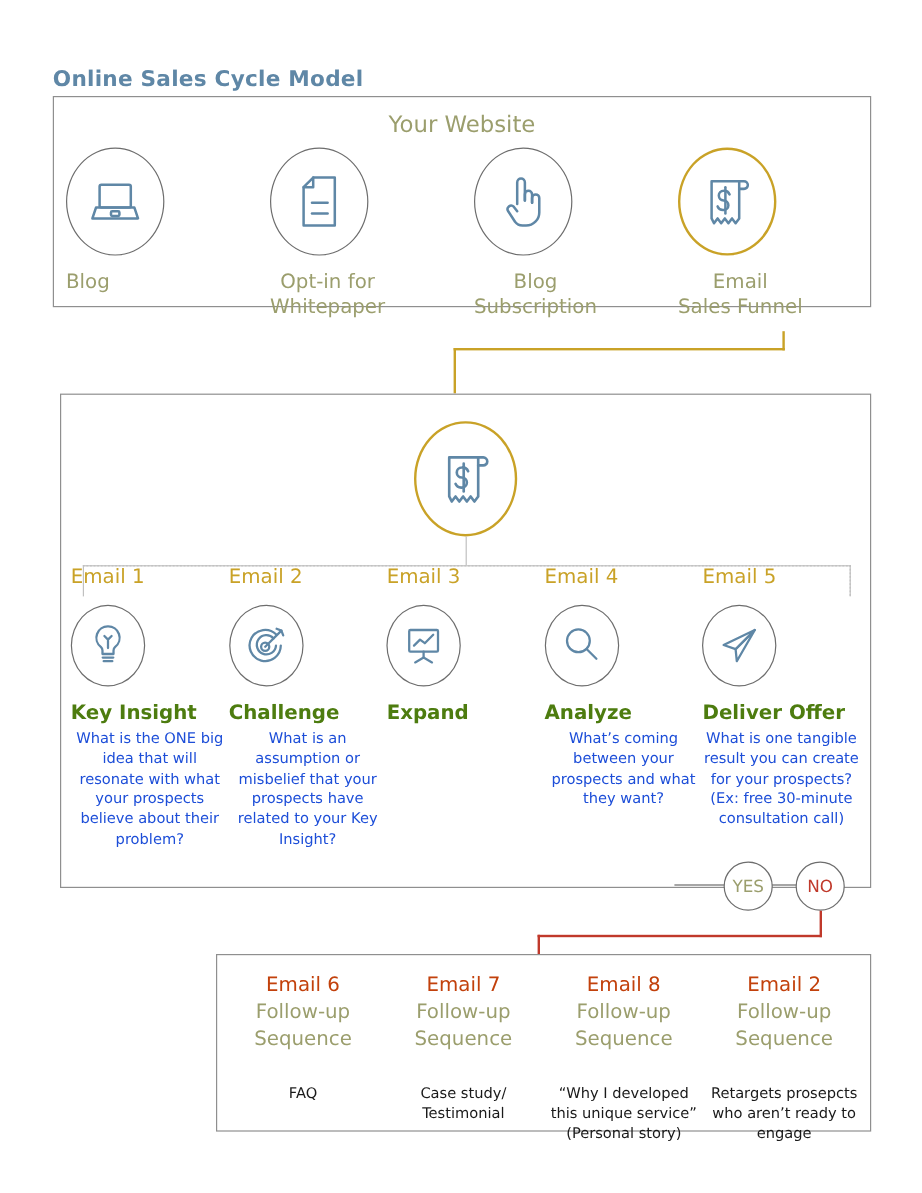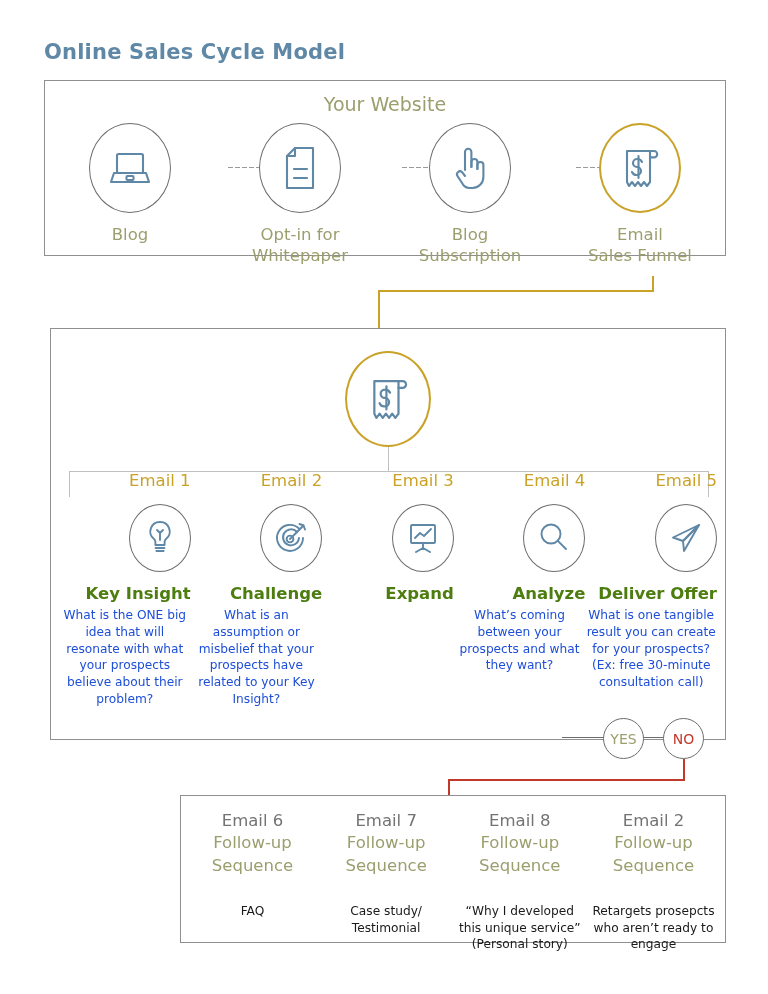--- a/index.html
+++ b/index.html
@@ -7,22 +7,22 @@
     width:768px;height:994px;
     background:#ffffff;
     font-family:"DejaVu Sans", sans-serif;
     overflow:hidden;
     position:relative;
   }
   .page{position:relative;width:768px;height:994px;}
 
   
   .page-title{
-    position:absolute;left:44px;top:40px;
-    font-size:21px;font-weight:bold;
+    position:absolute;left:44px;top:56px;
+    font-size:18px;font-weight:bold;
     color:#5f87a6;
     letter-spacing:.2px;
     font-family:"DejaVu Sans", sans-serif;
   }
 
   
   .panel{
     position:absolute;
     border:1.3px solid #8f8f8f;
     background:#fff;
@@ -36,21 +36,21 @@
   .website-heading{
     position:absolute;left:0;right:0;top:12px;
     text-align:center;
     font-size:19px;color:#9b9e6d;
     font-weight:normal;
   }
   .wsteps{
     position:absolute;left:0;right:0;top:42px;
     display:flex;align-items:flex-start;justify-content:space-around;
   }
-  .wstep{width:150px;display:flex;flex-direction:column;align-items:center;}
+  .wstep{width:150px;display:flex;flex-direction:column;align-items:flex-start;}
   .circ{
     width:82px;height:90px;border-radius:50%;
     border:1.3px solid #6d6d6d;
     display:flex;align-items:center;justify-content:center;
     box-sizing:border-box;background:#fff;
   }
   .circ.gold{border:2.6px solid #c9a227;}
   .wlabel{
     margin-top:11px;text-align:center;
     font-size:16.5px;color:#9b9e6d;line-height:1.28;
@@ -89,21 +89,21 @@
     background-size:3px 1.3px;background-repeat:repeat-x;}
   #tree-l{left:18px;top:142px;width:1.3px;height:26px;}
   #tree-r{left:657px;top:142px;width:1.3px;height:26px;
     background-image:linear-gradient(to bottom,#c0c0c0 55%,transparent 0);
     background-size:1.3px 3px;}
 
   .ecols{
     position:absolute;left:8px;right:8px;top:142px;
     display:flex;justify-content:space-between;
   }
-  .ecol{width:133px;display:flex;flex-direction:column;align-items:flex-end;}
+  .ecol{width:133px;display:flex;flex-direction:column;align-items:flex-start;}
   .etag{font-size:16.5px;color:#c9a227;margin-bottom:14px;}
   .circ-sm{
     width:62px;height:68px;border-radius:50%;
     border:1.3px solid #6d6d6d;
     display:flex;align-items:center;justify-content:center;
     box-sizing:border-box;background:#fff;
   }
   .ename{
     margin-top:12px;font-size:16.5px;font-weight:bold;
     color:#4d7c0f;text-align:center;white-space:nowrap;
@@ -130,21 +130,21 @@
   #red-v-right{left:683px;top:759px;width:2.2px;height:22px;}
   #red-h{left:448px;top:779px;width:237px;height:2.2px;}
   #red-v-left{left:448px;top:779px;width:2.2px;height:18px;}
 
   
   .fcols{
     position:absolute;left:6px;right:6px;top:14px;
     display:flex;justify-content:space-between;
   }
   .fcol{width:131px;display:flex;flex-direction:column;align-items:center;}
-  .ftag{font-size:16.5px;color:#737373;line-height:1.35;}
+  .ftag{font-size:16.5px;color:#c2410c;line-height:1.35;}
   .fseq{font-size:16.5px;color:#9b9e6d;line-height:1.35;text-align:center;}
   .fdesc{margin-top:26px;font-size:12.2px;color:#1a1a1a;text-align:center;line-height:1.38;}
 
   svg{display:block;}
 </style>
 </head>
 <body>
 
 <div class="page">
 

